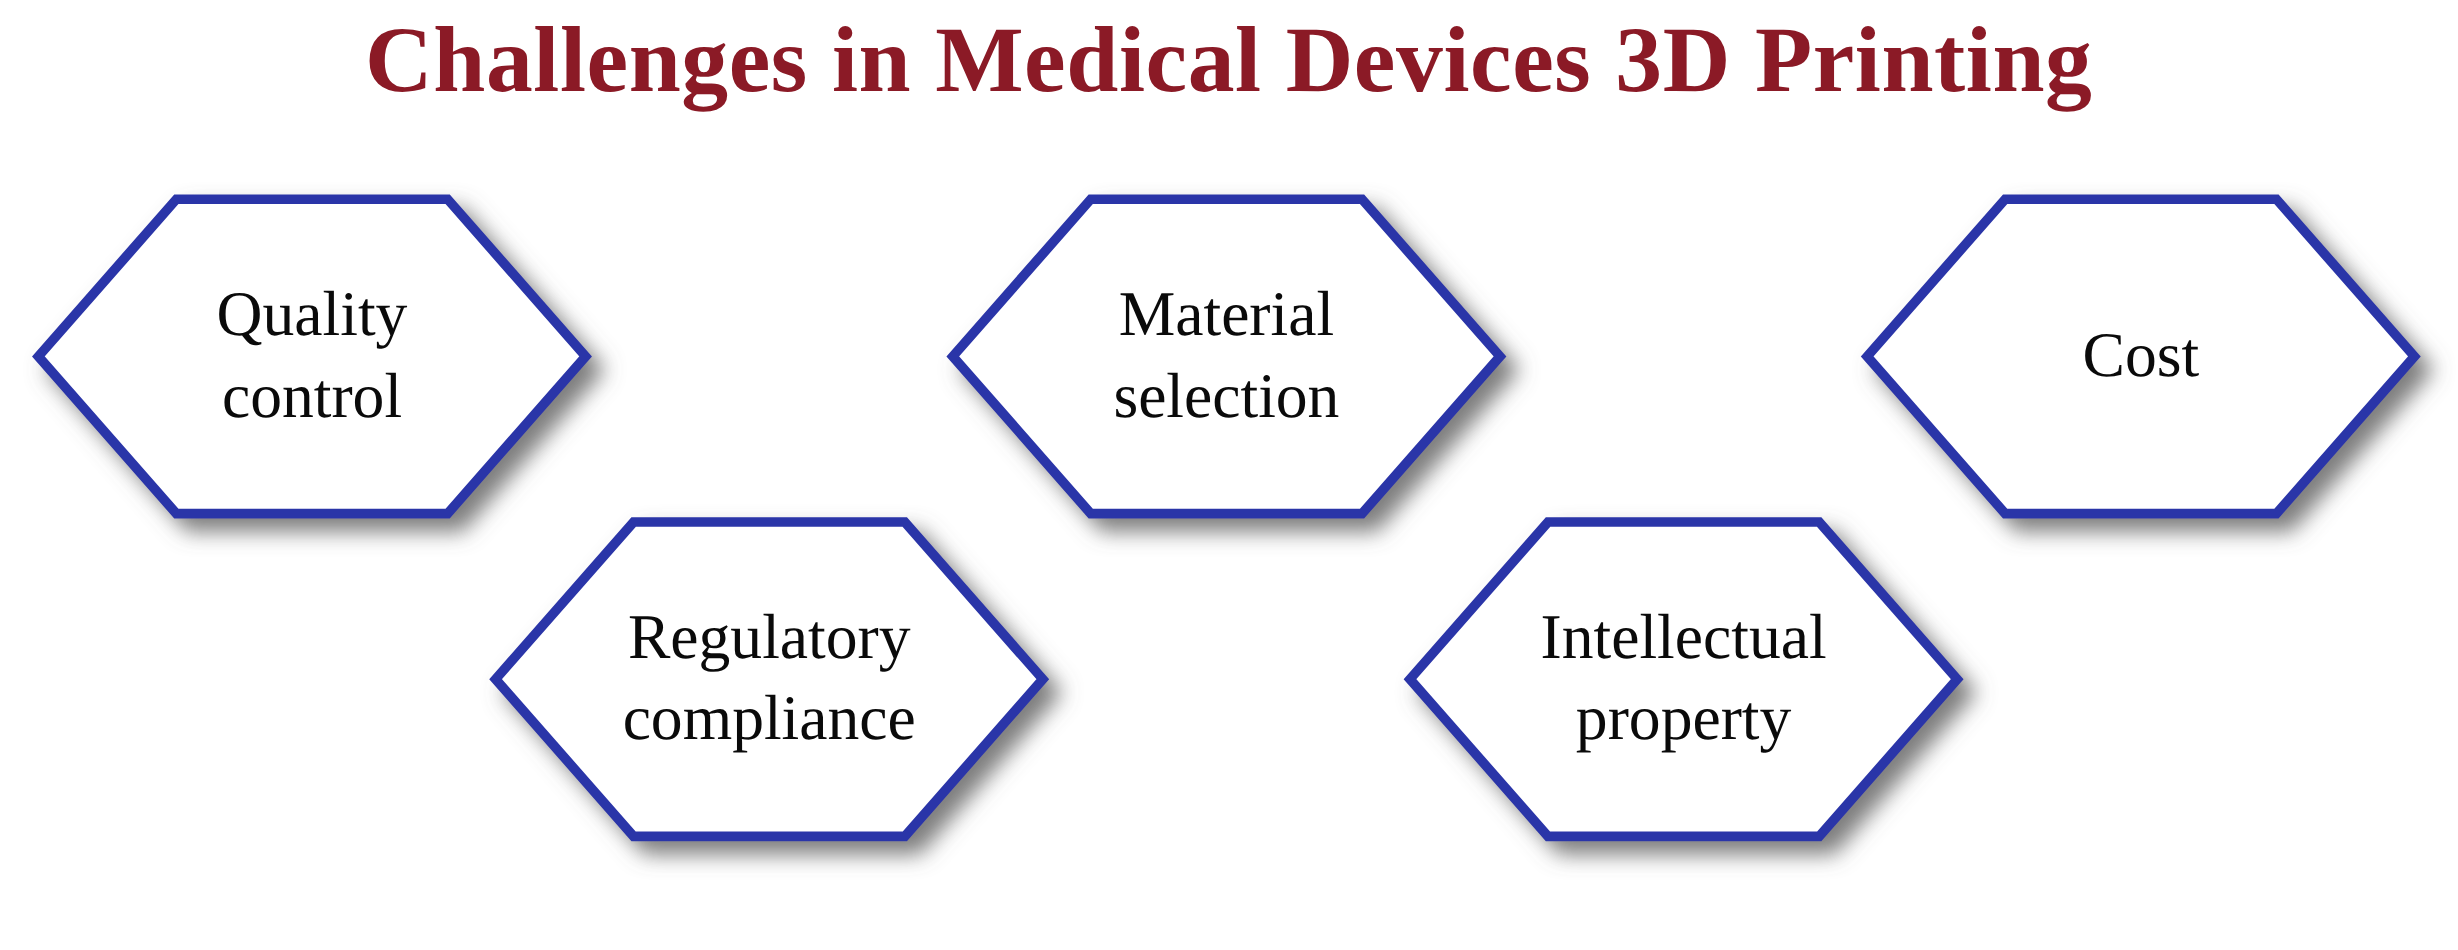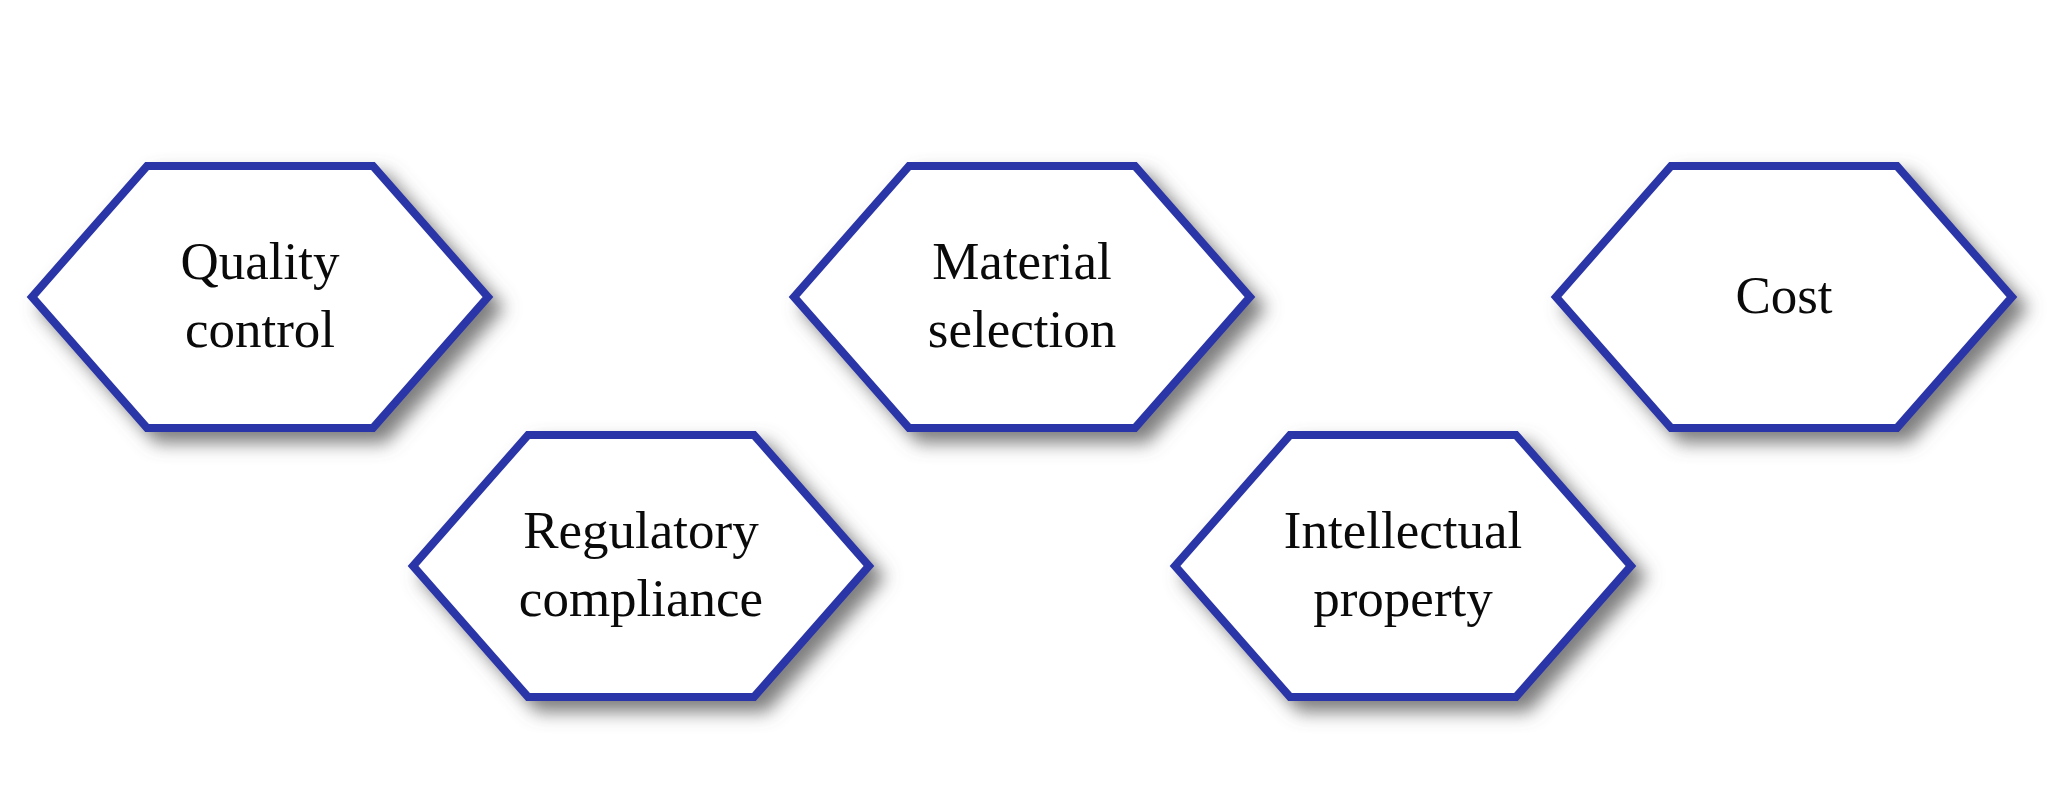--- a/index.html
+++ b/index.html
@@ -54,20 +54,21 @@
     fill: #0a0a0a;
     text-anchor: middle;
     dominant-baseline: middle;
   }
 </style>
 </head>
 <body>
 
 <div id="canvas">
 
+  <div id="title">Challenges in Medical Devices 3D Printing</div>
 
   <div id="hex-chain">
     <svg viewBox="0 0 2048 792" xmlns="http://www.w3.org/2000/svg">
       <defs>
         <filter id="hexshadow" x="-30%" y="-30%" width="170%" height="170%">
           <feDropShadow dx="11" dy="11" stdDeviation="9" flood-color="#666666" flood-opacity="0.85"></feDropShadow>
         </filter>
       </defs>
 
       <g id="hex-group">

